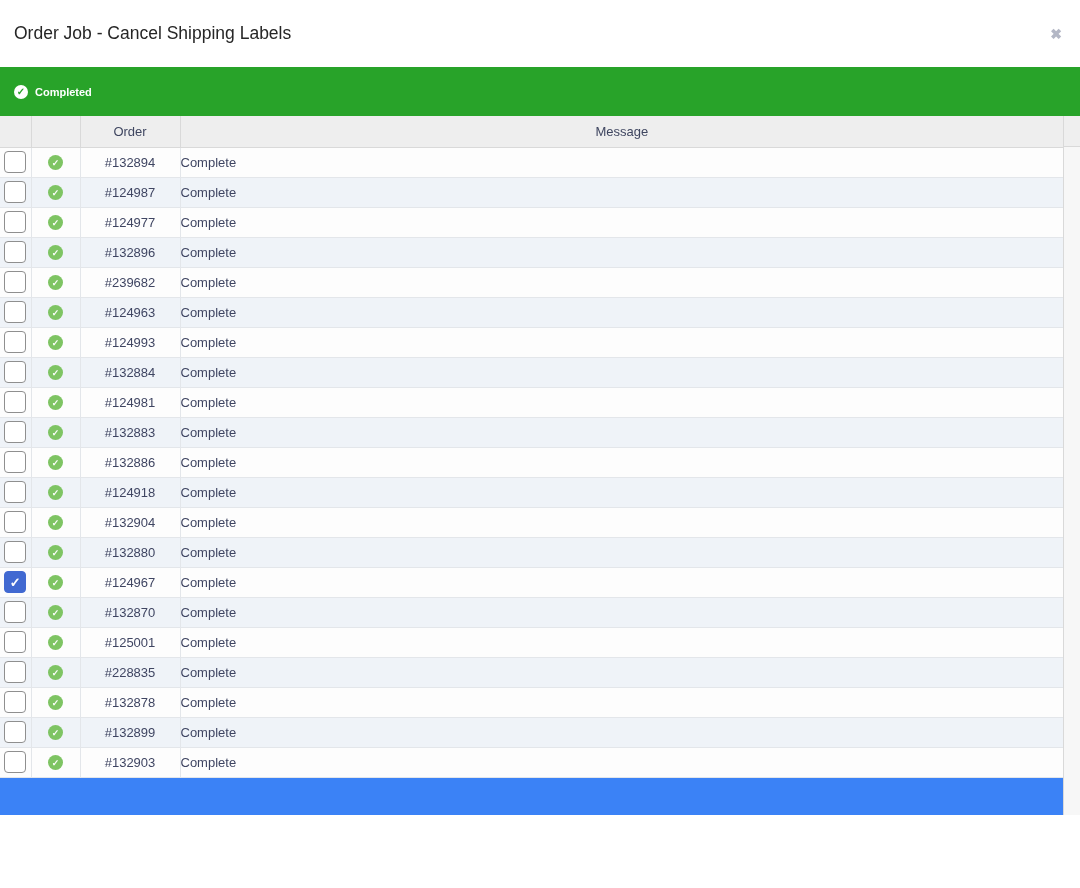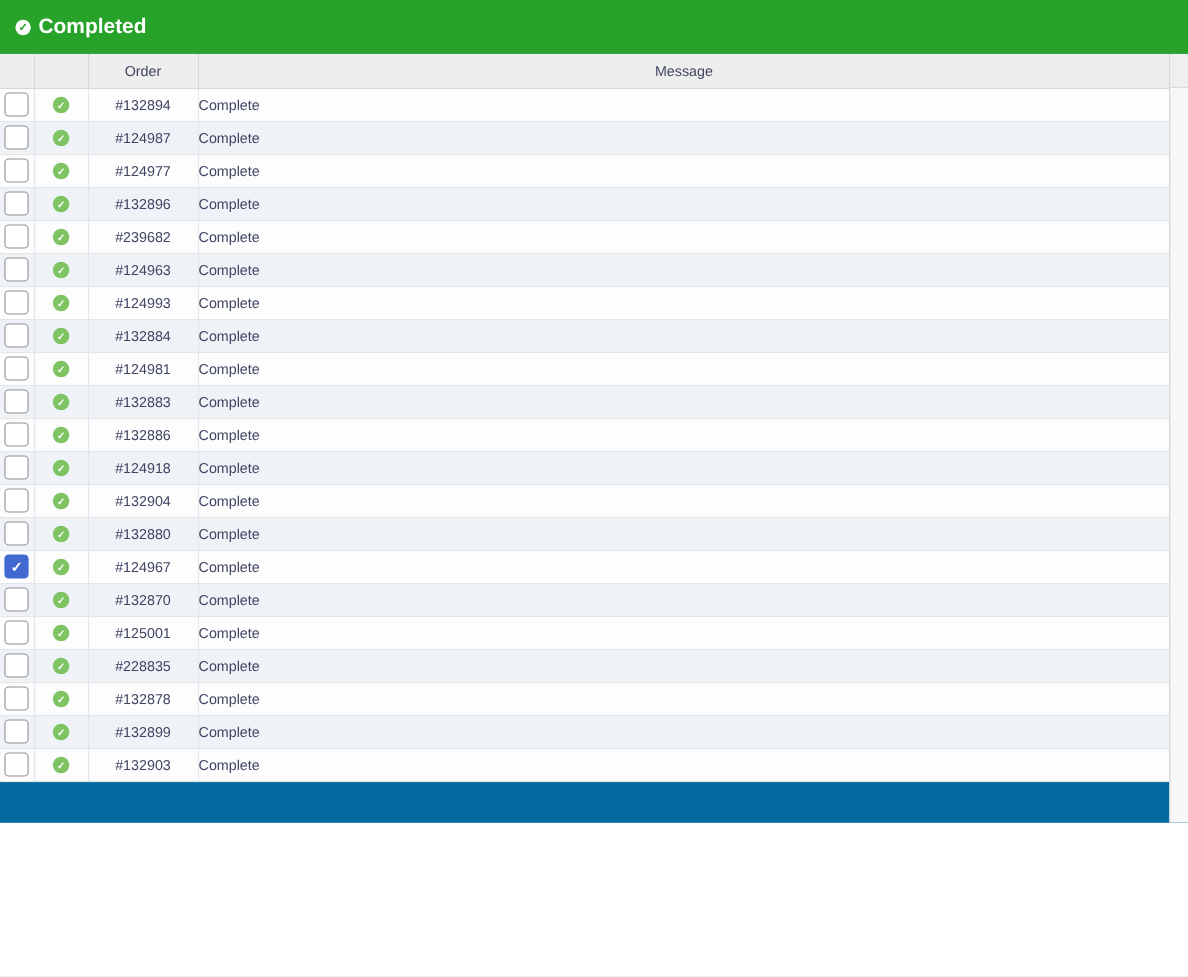--- a/index.html
+++ b/index.html
@@ -12,24 +12,24 @@
     justify-content: space-between; padding: 0 18px 0 14px; background: #fff; }
   .modal-title { font-size: 17.5px; color: #262626; }
   .close-x { color: #b3b7c5; font-size: 14px; font-weight: bold; cursor: pointer; line-height: 1; }
 
   
   .banner { height: 49px; flex: 0 0 49px; background: #28a329; color: #fff;
     display: flex; align-items: center; padding: 0 14px; }
   .banner-icon { width: 14px; height: 14px; border-radius: 50%; background: #fff;
     color: #28a329; font-size: 10px; font-weight: bold; display: inline-flex;
     align-items: center; justify-content: center; margin-right: 7px; flex: 0 0 14px; }
-  .banner-label { font-size: 19px; font-weight: bold; }
-
-  
-  .table-area { flex: 0 0 699px; height: 699px; display: flex; background: #0369a1; overflow: hidden; }
+  .banner-label { font-size: 11px; font-weight: bold; }
+
+  
+  .table-area { flex: 0 0 699px; height: 699px; display: flex; background: #3b82f6; overflow: hidden; }
   .table-col { flex: 1 1 auto; }
   .scroll-gutter { flex: 0 0 17px; width: 17px; background: #f7f7f7; border-left: 1px solid #d9d9d9; }
   .gutter-head { height: 31px; background: #efefef; border-bottom: 1px solid #d9d9d9; }
 
   table { width: 100%; border-collapse: collapse; table-layout: fixed; }
   th { height: 31px; background: #eeeeee; border: 1px solid #d9d9d9; border-top: none;
     font-weight: normal; font-size: 13px; color: #3f4660; text-align: center; }
   th:first-child { border-left: none; }
   th:last-child { border-right: none; margin-top: 32px; }
   .w-check { width: 31px; }
@@ -60,20 +60,24 @@
     font-family: "Liberation Sans", sans-serif; cursor: pointer; }
   .btn-close { background: #ebebed; color: #3f4660; border: 1px solid #dadade; border-radius: 4px;
     height: 37px; padding: 0 24px; font-size: 14px;
     font-family: "Liberation Sans", sans-serif; cursor: pointer; }
 </style>
 </head>
 <body>
 
 <div class="modal">
 
+  <div class="modal-header">
+    <div class="modal-title">Order Job - Cancel Shipping Labels</div>
+    <div class="close-x">✖</div>
+  </div>
 
   <div class="banner">
     <span class="banner-icon">✓</span>
     <span class="banner-label">Completed</span>
   </div>
 
   <div class="table-area">
     <div class="table-col">
       <table>
         <thead>

